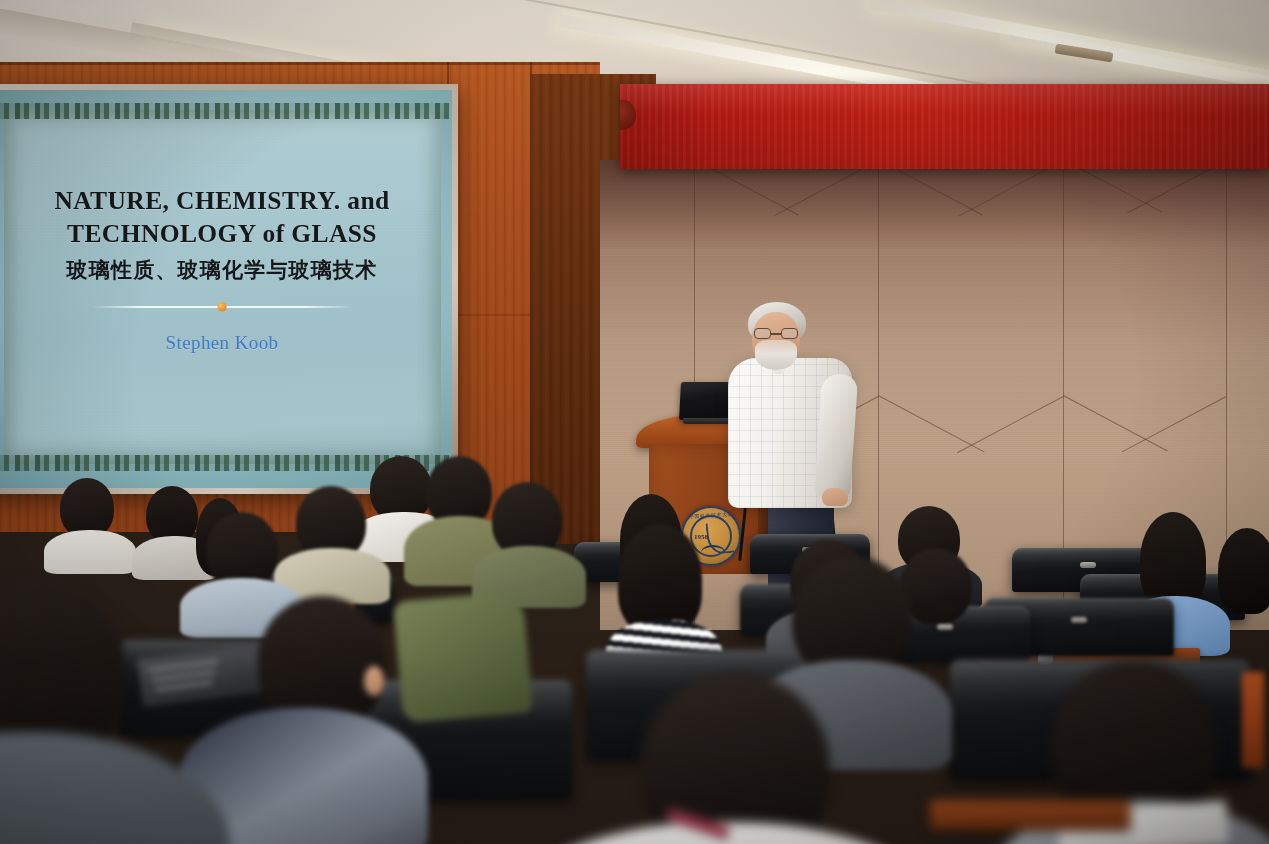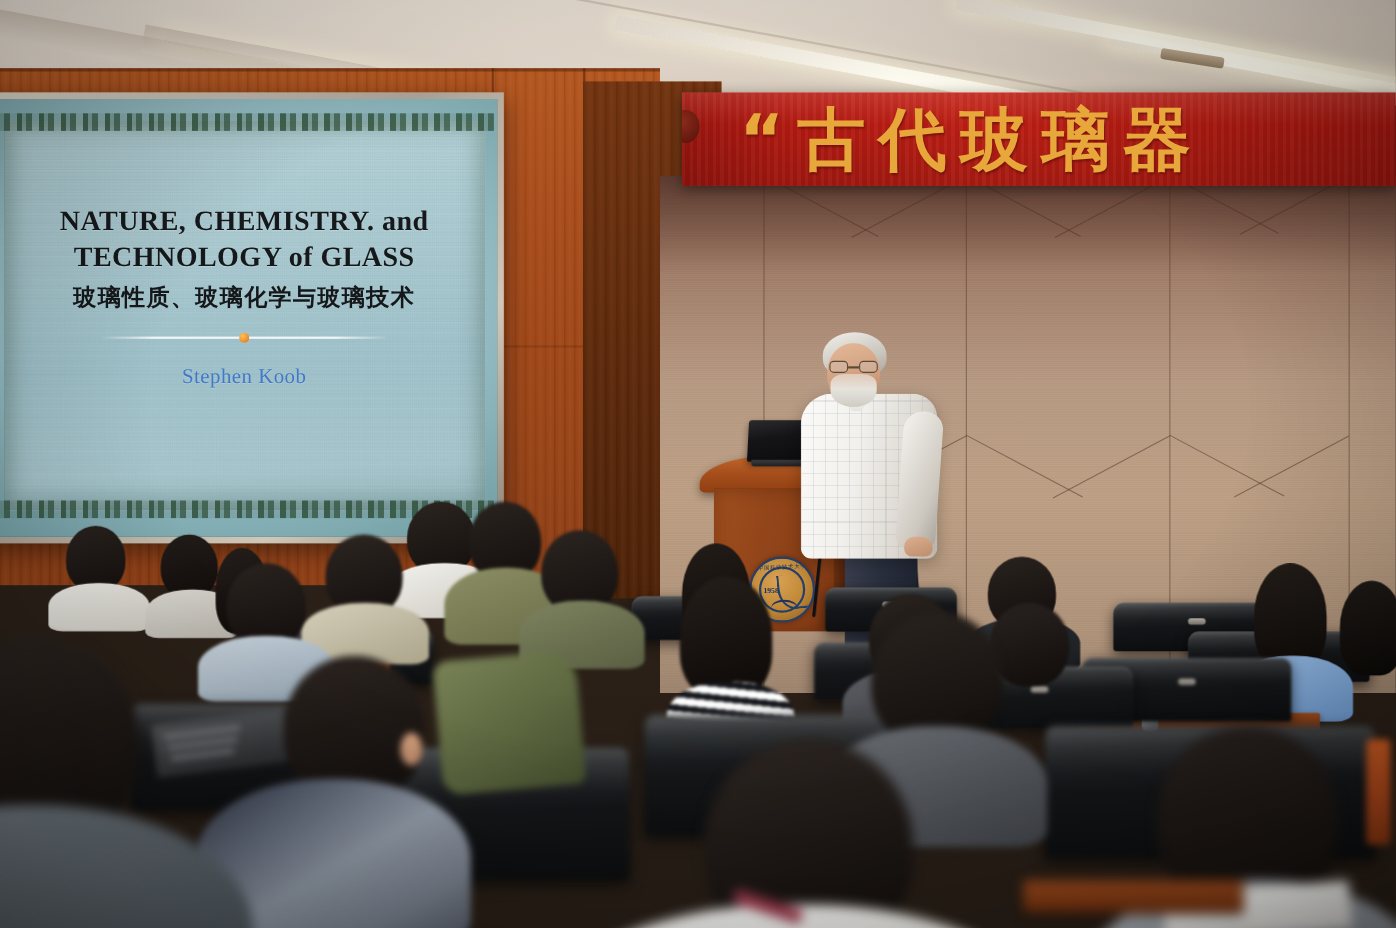--- a/index.html
+++ b/index.html
@@ -484,21 +484,20 @@
     <div class="bw-chev" style="left:278px; top:236px; height:120px; transform:rotate(62deg);"></div>
     <div class="bw-chev" style="left:278px; top:236px; height:120px; transform:rotate(-62deg);"></div>
     <div class="bw-chev" style="left:463px; top:236px; height:120px; transform:rotate(62deg);"></div>
     <div class="bw-chev" style="left:463px; top:236px; height:118px; transform:rotate(-62deg);"></div>
     <div class="bw-chev" style="left:626px; top:236px; height:118px; transform:rotate(62deg);"></div>
 
   </div>
 
   <div class="banner">
     <div class="banner-pole"></div>
-    <div class="banner-text">“古代玻璃器</div>
   </div>
 
   <div class="podium blur-far">
     <div class="podium-top"></div>
     <div class="podium-body">
       <div class="emblem">
         <div class="emblem-ring"></div>
         <div class="emblem-cn">中国科学技术大学</div>
         <div class="emblem-wave"></div>
         <div class="emblem-bird"></div>

